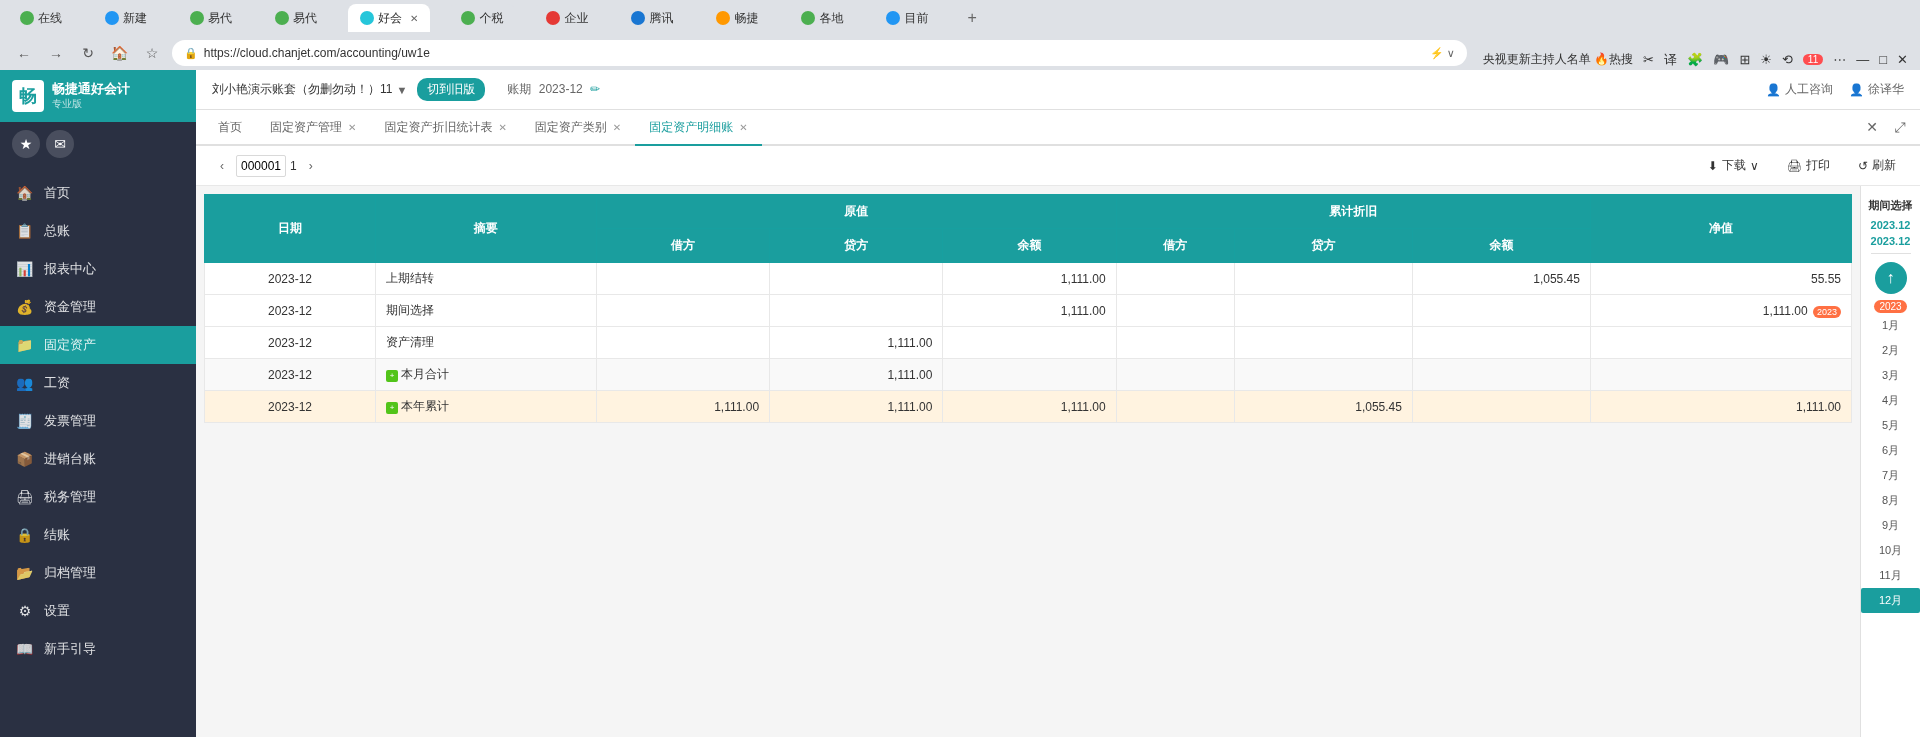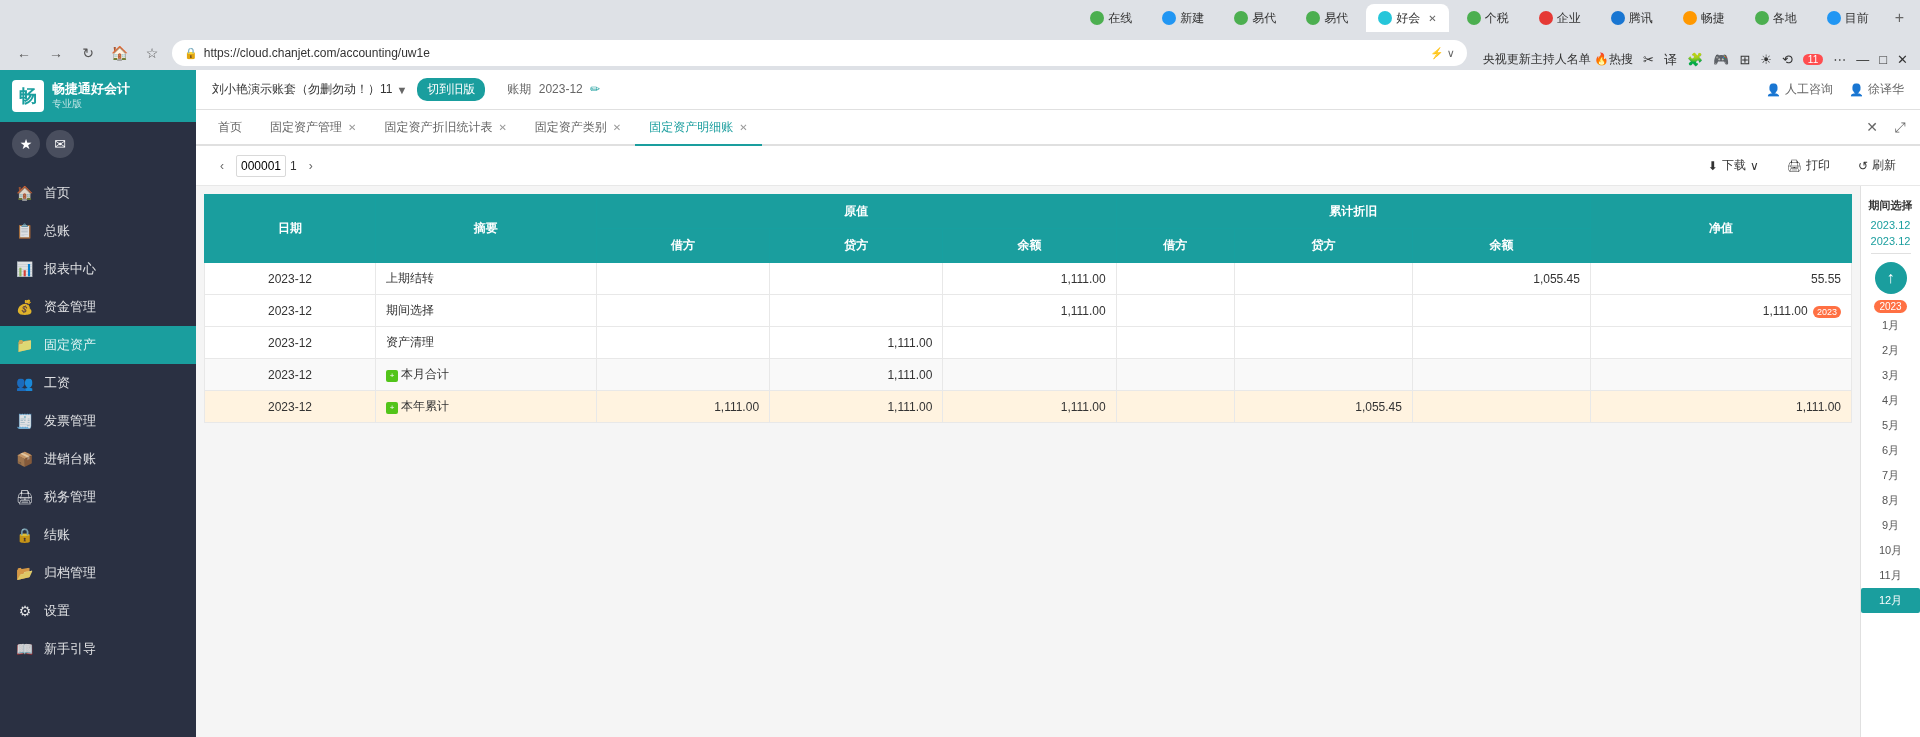--- a/index.html
+++ b/index.html
@@ -1,20 +1,20 @@
 <!DOCTYPE html>
 <html><head>
   <meta charset="utf-8">
   <style>
     * { margin: 0; padding: 0; box-sizing: border-box; }
     body { font-family: 'Microsoft YaHei', sans-serif; font-size: 12px; background: #f0f0f0; width: 1920px; height: 737px; overflow: hidden; }
 
     
     .browser-chrome { background: #dee1e6; height: 70px; }
-    .tab-bar { display: flex; align-items: center; height: 36px; background: #dee1e6; padding: 4px 8px; gap: 6px; justify-content: flex-end; }
+    .tab-bar { display: flex; align-items: center; height: 36px; background: #dee1e6; padding: 4px 8px; gap: 19px; }
     .tab { display: flex; align-items: center; height: 28px; padding: 0 12px; border-radius: 8px 8px 0 0; font-size: 12px; gap: 4px; cursor: pointer; background: #dee1e6; color: #333; white-space: nowrap; }
     .tab.active { background: #fff; }
     .tab-favicon { width: 14px; height: 14px; border-radius: 50%; display: inline-block; }
     .tab-close { margin-left: 4px; color: #666; font-size: 10px; cursor: pointer; }
     .tab-new { padding: 4px 8px; cursor: pointer; font-size: 16px; color: #666; }
     .address-bar { display: flex; align-items: center; height: 34px; background: #dee1e6; padding: 0 12px; gap: 8px; }
     .nav-btn { width: 24px; height: 24px; display: flex; align-items: center; justify-content: center; cursor: pointer; color: #555; font-size: 14px; }
     .address-input { flex: 1; height: 26px; background: #fff; border-radius: 13px; display: flex; align-items: center; padding: 0 12px; font-size: 12px; color: #333; gap: 6px; }
     .address-text { flex: 1; }
     .browser-actions { display: flex; align-items: center; gap: 10px; margin-left: 8px; font-size: 12px; color: #333; margin-top: 13px; }
@@ -73,21 +73,21 @@
     .data-table td { padding: 7px 10px; text-align: center; font-size: 12px; color: #333; border: 1px solid #e8e8e8; background: #fff; }
     .data-table .num { text-align: right; }
     .data-table .left { text-align: left; }
     .subtotal-row td { background: #f9f9f9; }
     .total-row td { background: #fff3e0; }
     .green-icon { width: 12px; height: 12px; background: #52c41a; border-radius: 2px; display: inline-flex; align-items: center; justify-content: center; color: #fff; font-size: 8px; margin-right: 3px; }
 
     
     .period-panel { width: 60px; background: #fff; border-left: 1px solid #e0e0e0; display: flex; flex-direction: column; align-items: center; padding-top: 8px; flex-shrink: 0; }
     .period-label { font-size: 11px; color: #333; font-weight: bold; text-align: center; padding: 4px 2px; line-height: 1.4; }
-    .period-selected { font-size: 11px; color: #1a9e9e; font-weight: normal; padding: 2px; }
+    .period-selected { font-size: 11px; color: #1a9e9e; font-weight: bold; padding: 2px; }
     .period-month { font-size: 11px; color: #555; padding: 5px 0; cursor: pointer; width: 100%; text-align: center; }
     .period-month.active { background: #1a9e9e; color: #fff; border-radius: 2px; }
     .period-divider { width: 40px; height: 1px; background: #e0e0e0; margin: 4px 0; }
 
     
     .up-btn { width: 32px; height: 32px; background: #1a9e9e; border-radius: 50%; display: flex; align-items: center; justify-content: center; color: #fff; font-size: 16px; cursor: pointer; margin: 4px auto; }
     .year-badge { background: #ff7043; color: #fff; border-radius: 10px; font-size: 10px; padding: 1px 5px; margin-top: 2px; }
   </style>
 </head>
 <body>

